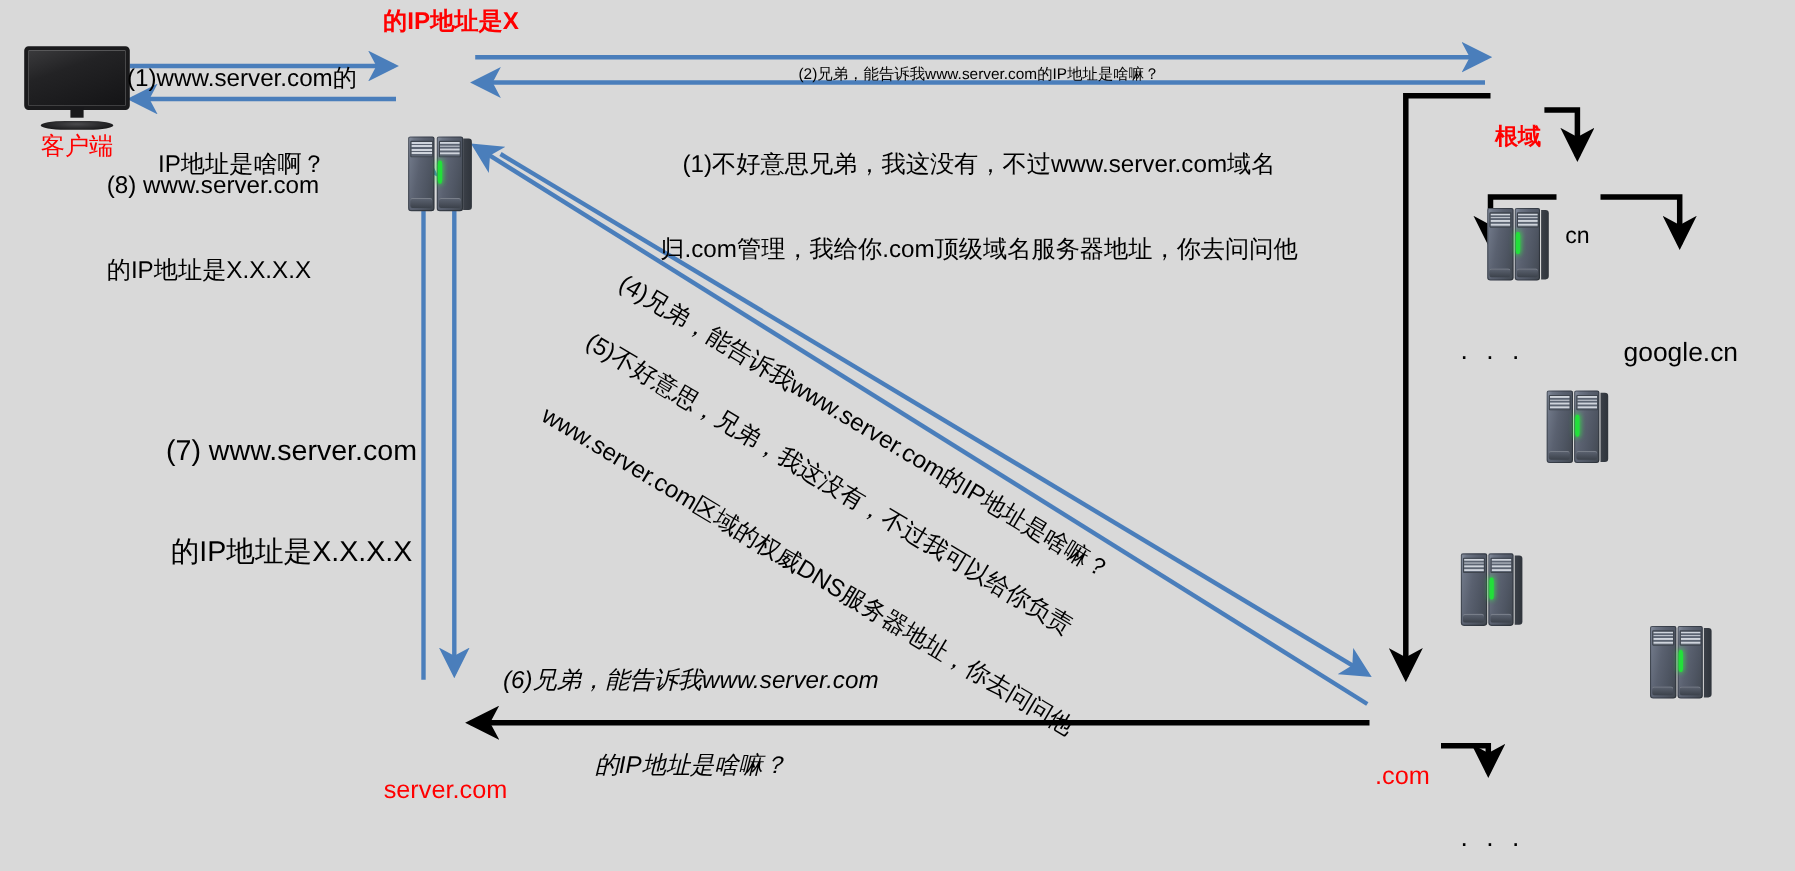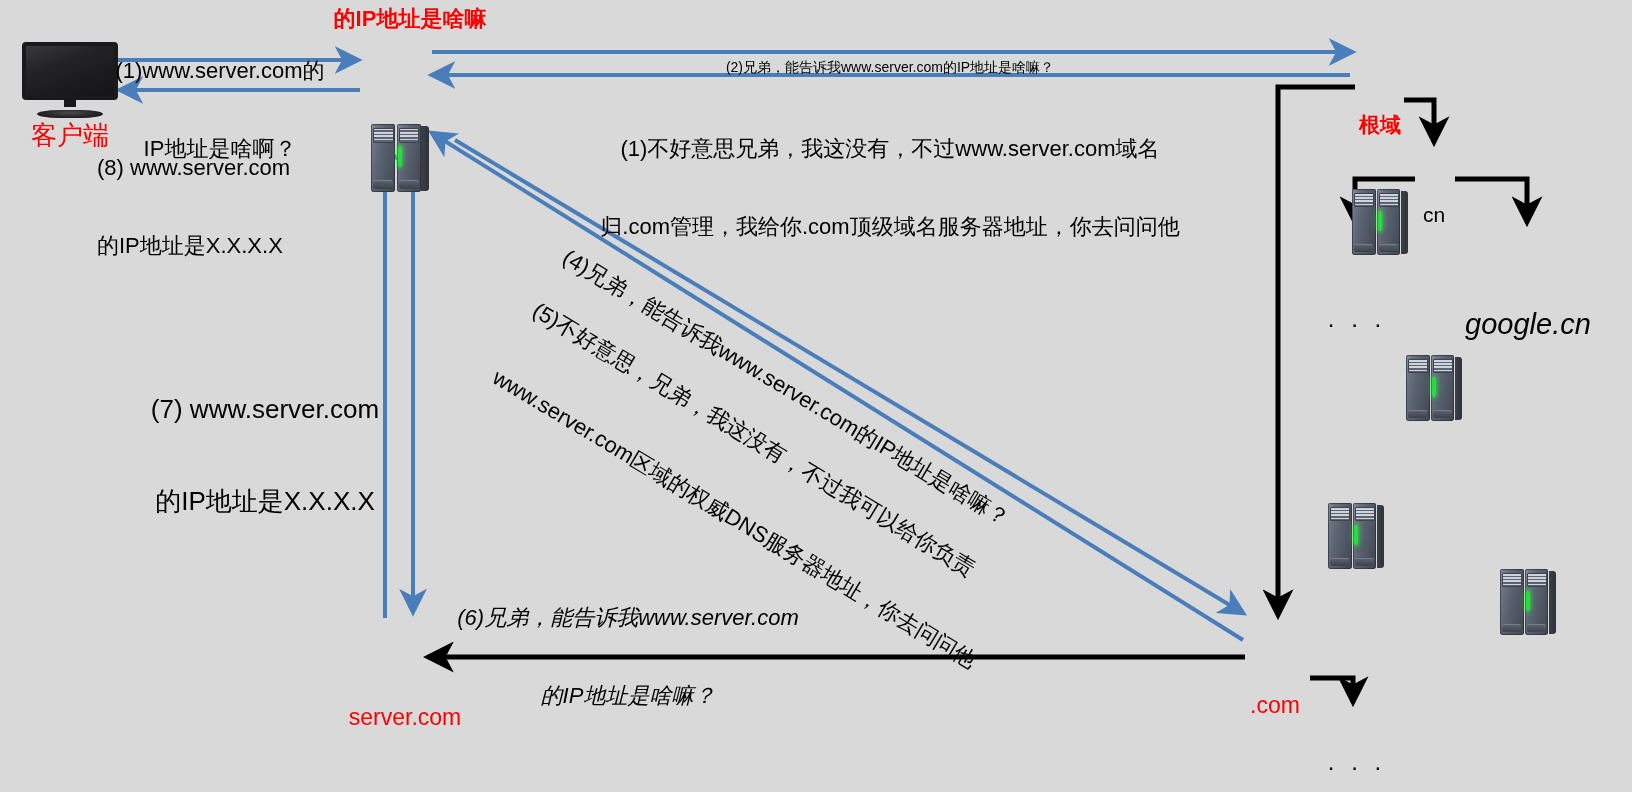--- a/index.html
+++ b/index.html
@@ -91,33 +91,33 @@
     <polyline points="1310,678 1353,678 1353,702" fill="none" stroke="#000" stroke-width="5" marker-end="url(#blackhead)"></polyline>
 
     <line x1="1245" y1="657" x2="428" y2="657" stroke="#000" stroke-width="5" marker-end="url(#blackhead)"></line>
   </svg>
 
   <div class="node tv" style="left:22px;top:42px;width:96px;height:76px;">
     <div class="screen"></div>
     <div class="neck"></div>
     <div class="base"></div>
   </div>
-  <div class="lbl red c" style="left:8px;top:120px;width:124px;font-size:26px;">客户端</div>
+  <div class="lbl red c" style="left:8px;top:120px;width:124px;font-size:22px;">客户端</div>
 
   <div class="node srv" style="left:371px;top:48px;width:58px;height:68px;">
     <div class="rack rackA" style="width:42%"></div>
     <div class="rack rackB" style="width:42%"></div>
     <div class="side"></div>
     <div class="vents" style="left:4%;width:32%;right:auto"></div>
     <div class="vents" style="left:48%;width:32%;right:auto"></div>
     <div class="foot" style="left:4%;width:34%;right:auto"></div>
     <div class="foot" style="left:48%;width:34%;right:auto"></div>
     <div class="led"></div>
   </div>
-  <div class="lbl red c" style="left:320px;top:6px;width:180px;font-size:22px;font-weight:bold;">的IP地址是啥嘛</div>
+  <div class="lbl red c" style="left:320px;top:6px;width:180px;font-size:22px;font-weight:bold;">的IP地址是X</div>
 
   <div class="node srv" style="left:1352px;top:45px;width:56px;height:66px;">
     <div class="rack rackA" style="width:42%"></div>
     <div class="rack rackB" style="width:42%"></div>
     <div class="side"></div>
     <div class="vents" style="left:4%;width:32%;right:auto"></div>
     <div class="vents" style="left:48%;width:32%;right:auto"></div>
     <div class="foot" style="left:4%;width:34%;right:auto"></div>
     <div class="foot" style="left:48%;width:34%;right:auto"></div>
     <div class="led"></div>
@@ -151,21 +151,21 @@
   <div class="node srv" style="left:1500px;top:227px;width:56px;height:66px;">
     <div class="rack rackA" style="width:42%"></div>
     <div class="rack rackB" style="width:42%"></div>
     <div class="side"></div>
     <div class="vents" style="left:4%;width:32%;right:auto"></div>
     <div class="vents" style="left:48%;width:32%;right:auto"></div>
     <div class="foot" style="left:4%;width:34%;right:auto"></div>
     <div class="foot" style="left:48%;width:34%;right:auto"></div>
     <div class="led"></div>
   </div>
-  <div class="lbl c" style="left:1443px;top:307px;width:170px;font-size:29px;font-style:italic;">google.cn</div>
+  <div class="lbl c" style="left:1443px;top:307px;width:170px;font-size:24px;">google.cn</div>
 
   <div class="lbl red c" style="left:1215px;top:692px;width:120px;font-size:23px;">.com</div>
 
   <div class="lbl c dots" style="left:1312px;top:748px;width:90px;font-size:24px;">. . .</div>
 
   <div class="lbl red c" style="left:310px;top:704px;width:190px;font-size:23px;text-align:center;">server.com</div>
 
   <div class="lbl c" style="left:95px;top:6px;width:250px;font-size:22px;">
     <div>(1)www.server.com的</div>
     <div>IP地址是啥啊？</div>

